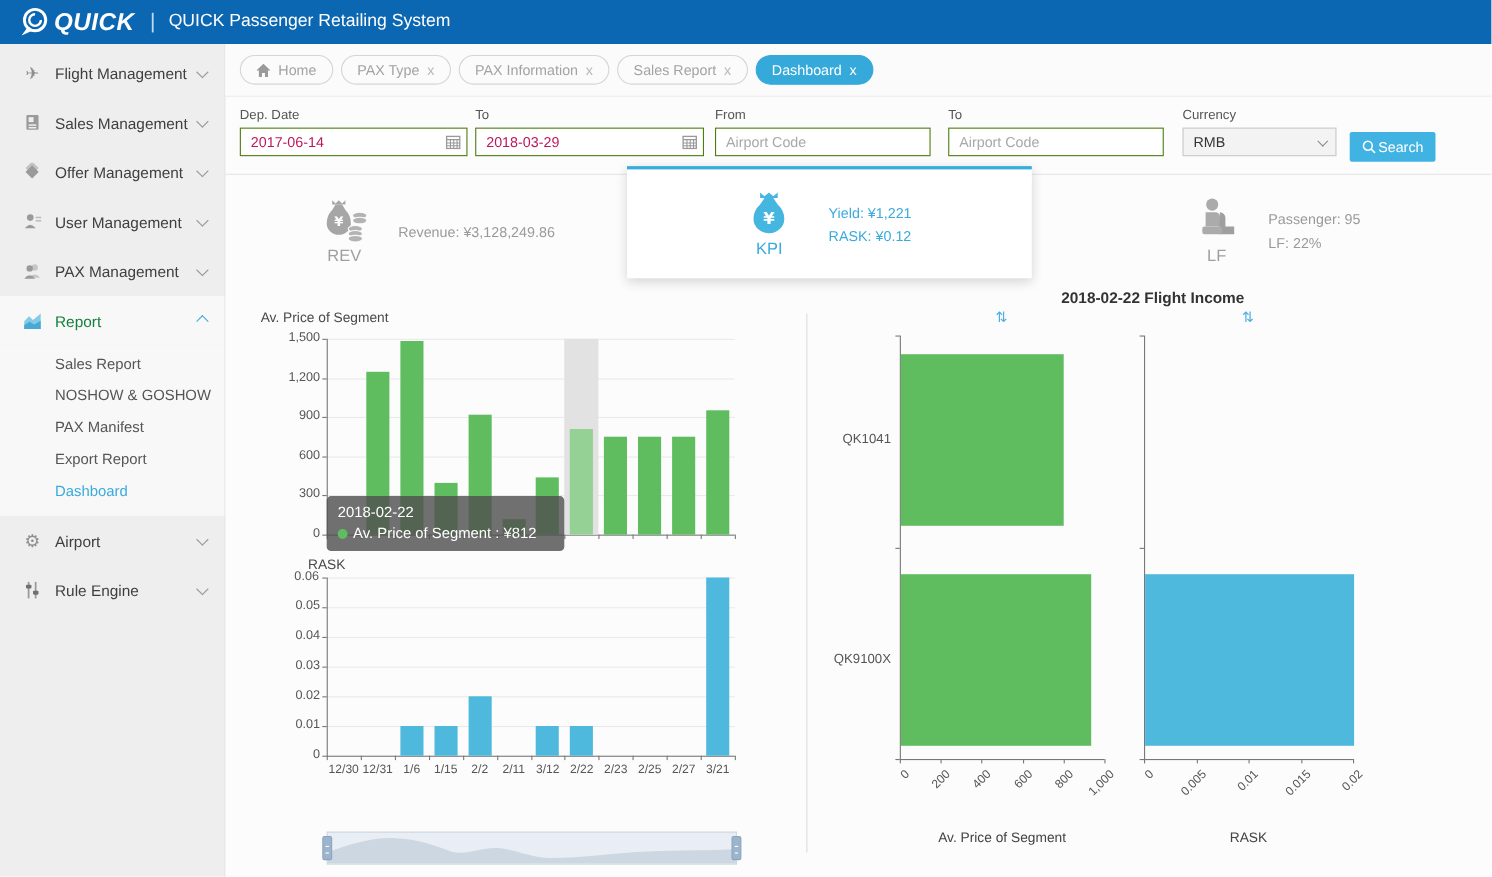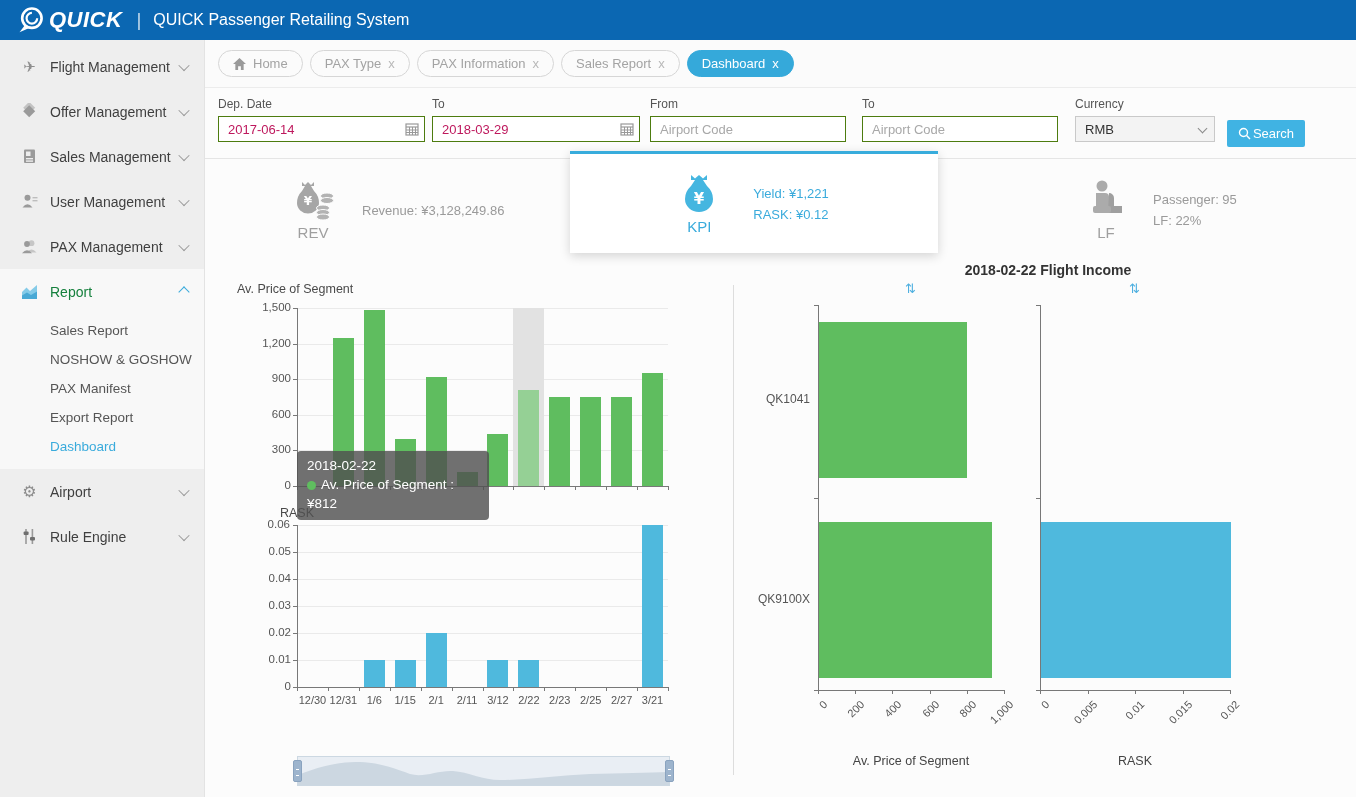--- a/index.html
+++ b/index.html
@@ -68,21 +68,21 @@
   .band{position:absolute;background:#e2e2e2}
   .xlab{position:absolute;font-size:11px;color:#555;text-align:center;white-space:nowrap}
   .rot-lab{position:absolute;font-size:11px;color:#555;transform:rotate(-45deg);transform-origin:100% 0;text-align:right;width:56px;white-space:nowrap}
   .cat-lab{position:absolute;font-size:12px;color:#555;text-align:right;width:70px;white-space:nowrap}
   .sort-ico{position:absolute;color:#4fb0e0;font-size:13px;cursor:pointer;line-height:1}
   .hc-title{position:absolute;width:100%;text-align:center;font-weight:bold;font-size:14px;color:#333}
   .panel-lab{position:absolute;font-size:12.5px;color:#444;text-align:center;white-space:nowrap}
   #chart-divider{position:absolute;left:528px;top:245px;width:1px;height:490px;background:#ddd}
 
   
-  #tooltip{position:absolute;left:92px;top:411px;width:192px;background:rgba(80,80,80,.82);border-radius:4px;color:#fff;font-size:13.5px;padding:5px 10px 7px;z-index:5;line-height:19px}
+  #tooltip{position:absolute;left:92px;top:411px;width:216px;background:rgba(80,80,80,.82);border-radius:4px;color:#fff;font-size:13.5px;padding:5px 10px 7px;z-index:5;line-height:19px}
   .tt-dot{display:inline-block;width:9px;height:9px;border-radius:50%;background:#5fbd5f;margin-right:5px;vertical-align:-1px}
 
   
   #dataZoom{position:absolute;left:92px;top:716px;width:373px;height:30px;background:#e9eef4;border:1px solid #ccd8e2}
   .dz-handle{position:absolute;top:3px;width:9px;height:22px;background:#9db4cd;border-radius:2px;border:1px solid #8aa3bf;cursor:ew-resize}
   .dz-handle::before{content:"";position:absolute;left:2px;right:2px;top:8px;height:5px;border-top:1px solid #fff;border-bottom:1px solid #fff}
   .dz-left{left:-5px}.dz-right{right:-5px}
 </style>
 </head>
 <body>
@@ -103,37 +103,37 @@
 <aside class="sidebar">
   <nav id="sidebar-nav">
       <div class="nav-row">
         <span class="nav-ico glyph" style="color:#8e8e8e;font-size:15px">✈</span>
         <span class="nav-label">Flight Management</span>
         <span class="chev "></span>
       </div>
       <div class="nav-row">
         <span class="nav-ico">
           <svg width="17" height="17" viewBox="0 0 17 17">
-            <rect x="4" y="0.5" width="8.5" height="8.5" transform="rotate(45 8.2 4.7)" fill="#c3c3c3"></rect>
-            <rect x="4" y="4" width="8.5" height="8.5" transform="rotate(45 8.2 8.2)" fill="#9a9a9a"></rect>
-          </svg>
-        </span>
-        <span class="nav-label">Offer Management</span>
-        <span class="chev "></span>
-      </div>
-      <div class="nav-row">
-        <span class="nav-ico">
-          <svg width="17" height="17" viewBox="0 0 17 17">
             <rect x="3" y="1.5" width="11" height="13.5" rx="1" fill="#9a9a9a"></rect>
             <rect x="5" y="3.5" width="4.5" height="4.5" fill="#eee"></rect>
             <rect x="5" y="10" width="7" height="1.4" fill="#eee"></rect>
             <rect x="5" y="12.4" width="7" height="1.4" fill="#eee"></rect>
           </svg>
         </span>
         <span class="nav-label">Sales Management</span>
+        <span class="chev "></span>
+      </div>
+      <div class="nav-row">
+        <span class="nav-ico">
+          <svg width="17" height="17" viewBox="0 0 17 17">
+            <rect x="4" y="0.5" width="8.5" height="8.5" transform="rotate(45 8.2 4.7)" fill="#c3c3c3"></rect>
+            <rect x="4" y="4" width="8.5" height="8.5" transform="rotate(45 8.2 8.2)" fill="#9a9a9a"></rect>
+          </svg>
+        </span>
+        <span class="nav-label">Offer Management</span>
         <span class="chev "></span>
       </div>
       <div class="nav-row">
         <span class="nav-ico">
           <svg width="17" height="17" viewBox="0 0 17 17">
             <circle cx="6.5" cy="4.8" r="3" fill="#9a9a9a"></circle>
             <path d="M1.5 14.5 q5 -6.5 10 0 z" fill="#9a9a9a"></path>
             <rect x="11.5" y="4" width="5" height="1.4" fill="#bdbdbd"></rect>
             <rect x="11.5" y="7" width="5" height="1.4" fill="#bdbdbd"></rect>
           </svg>
@@ -417,21 +417,21 @@
       <div class="bar" style="left: 145.792px; top: 150px; width: 21px; height: 27px; background: rgb(79, 185, 221); z-index: 1;"></div>
       <div class="bar" style="left: 176.708px; top: 150px; width: 21px; height: 27px; background: rgb(79, 185, 221); z-index: 1;"></div>
       <div class="bar" style="left: 207.625px; top: 123px; width: 21px; height: 54px; background: rgb(79, 185, 221); z-index: 1;"></div>
       <div class="bar" style="left: 269.458px; top: 150px; width: 21px; height: 27px; background: rgb(79, 185, 221); z-index: 1;"></div>
       <div class="bar" style="left: 300.375px; top: 150px; width: 21px; height: 27px; background: rgb(79, 185, 221); z-index: 1;"></div>
       <div class="bar" style="left: 424.042px; top: 15px; width: 21px; height: 162px; background: rgb(79, 185, 221); z-index: 1;"></div>
       <div class="xlab" style="left: 66.4583px; top: 184px; width: 56px;">12/30</div>
       <div class="xlab" style="left: 97.375px; top: 184px; width: 56px;">12/31</div>
       <div class="xlab" style="left: 128.292px; top: 184px; width: 56px;">1/6</div>
       <div class="xlab" style="left: 159.208px; top: 184px; width: 56px;">1/15</div>
-      <div class="xlab" style="left: 190.125px; top: 184px; width: 56px;">2/1</div>
+      <div class="xlab" style="left: 190.125px; top: 184px; width: 56px;">2/2</div>
       <div class="xlab" style="left: 221.042px; top: 184px; width: 56px;">2/11</div>
       <div class="xlab" style="left: 251.958px; top: 184px; width: 56px;">3/12</div>
       <div class="xlab" style="left: 282.875px; top: 184px; width: 56px;">2/22</div>
       <div class="xlab" style="left: 313.792px; top: 184px; width: 56px;">2/23</div>
       <div class="xlab" style="left: 344.708px; top: 184px; width: 56px;">2/25</div>
       <div class="xlab" style="left: 375.625px; top: 184px; width: 56px;">2/27</div>
       <div class="xlab" style="left: 406.542px; top: 184px; width: 56px;">3/21</div>
     </div>
 
   <div id="tooltip">

